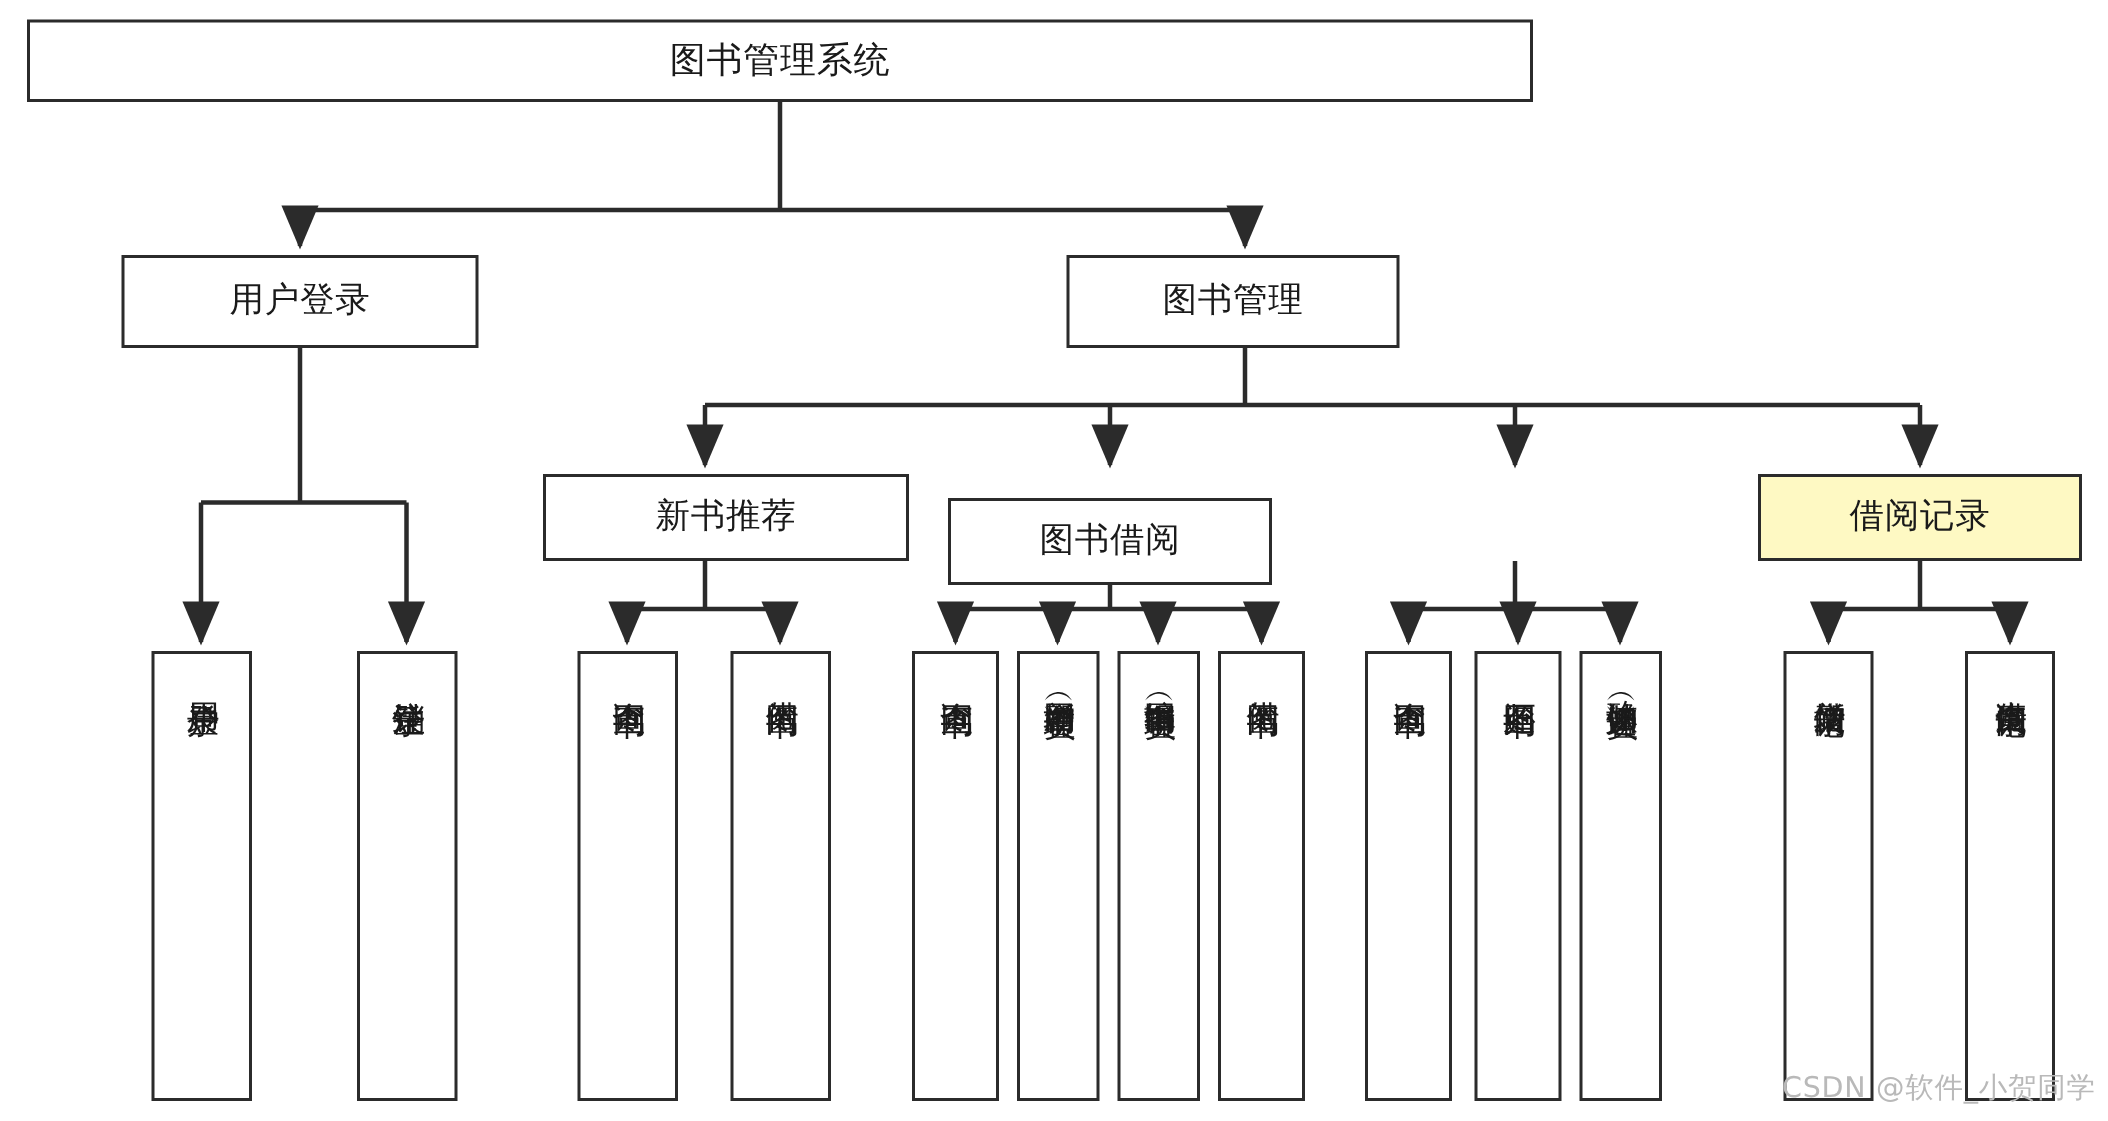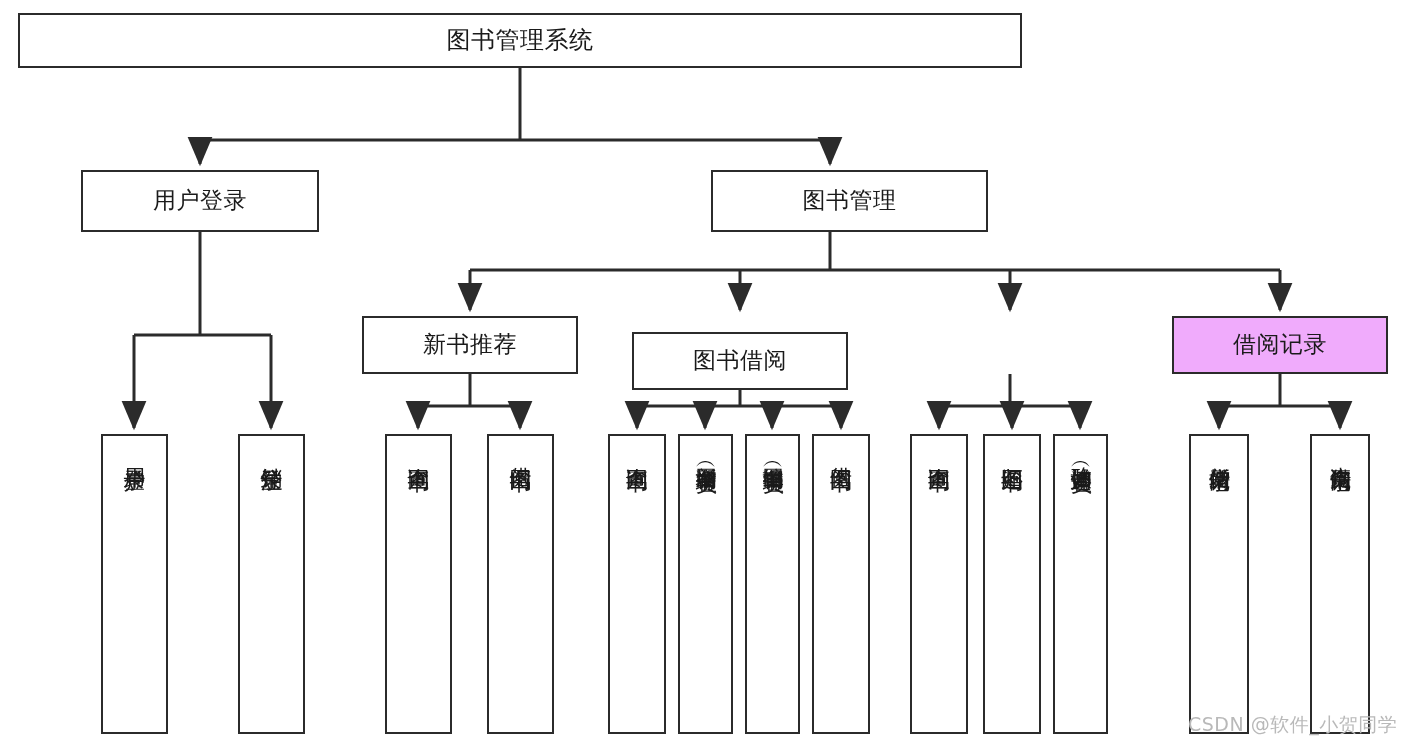--- a/index.html
+++ b/index.html
@@ -134,31 +134,31 @@
     </g>
   </svg>
 
   <div class="node h root" style="left: 18px; top: 13px; width: 1004px; height: 55px; border-color: rgb(43, 43, 43); background: rgb(255, 255, 255);">
     <span class="label">图书管理系统</span>
   </div>
 
   <div class="node h" style="left: 81px; top: 170px; width: 238px; height: 62px; border-color: rgb(43, 43, 43); background: rgb(255, 255, 255);">
     <span class="label">用户登录</span>
   </div>
-  <div class="node h" style="left: 711px; top: 170px; width: 277px; height: 62px; border-color: rgb(43, 43, 43); background: rgb(255, 255, 255); text-align: center;">
+  <div class="node h" style="left: 711px; top: 170px; width: 222px; height: 62px; border-color: rgb(43, 43, 43); background: rgb(255, 255, 255); text-align: center;">
     <span class="label">图书管理</span>
   </div>
 
-  <div class="node h" style="left: 362px; top: 316px; width: 216px; height: 58px; border-color: rgb(43, 43, 43); background: rgb(255, 255, 255);">
+  <div class="node h" style="left: 362px; top: 316px; width: 244px; height: 58px; border-color: rgb(43, 43, 43); background: rgb(255, 255, 255);">
     <span class="label">新书推荐</span>
   </div>
   <div class="node h" style="left: 632px; top: 332px; width: 216px; height: 58px; border-color: rgb(43, 43, 43); background: rgb(255, 255, 255);">
     <span class="label">图书借阅</span>
   </div>
-  <div class="node h" style="left: 1172px; top: 316px; width: 216px; height: 58px; border-color: rgb(43, 43, 43); background: #f0abfc;">
+  <div class="node h" style="left: 1172px; top: 316px; width: 216px; height: 58px; border-color: rgb(43, 43, 43); background: #fef9c3;">
     <span class="label">借阅记录</span>
   </div>
 
   <div class="node v" style="left: 101px; top: 434px; width: 67px; height: 300px; border-color: rgb(43, 43, 43); background: rgb(255, 255, 255);">
     <span class="label">用户登录</span>
   </div>
   <div class="node v" style="left: 238px; top: 434px; width: 67px; height: 300px; border-color: rgb(43, 43, 43); background: rgb(255, 255, 255);">
     <span class="label">注销登录</span>
   </div>
   <div class="node v" style="left: 385px; top: 434px; width: 67px; height: 300px; border-color: rgb(43, 43, 43); background: rgb(255, 255, 255);">

